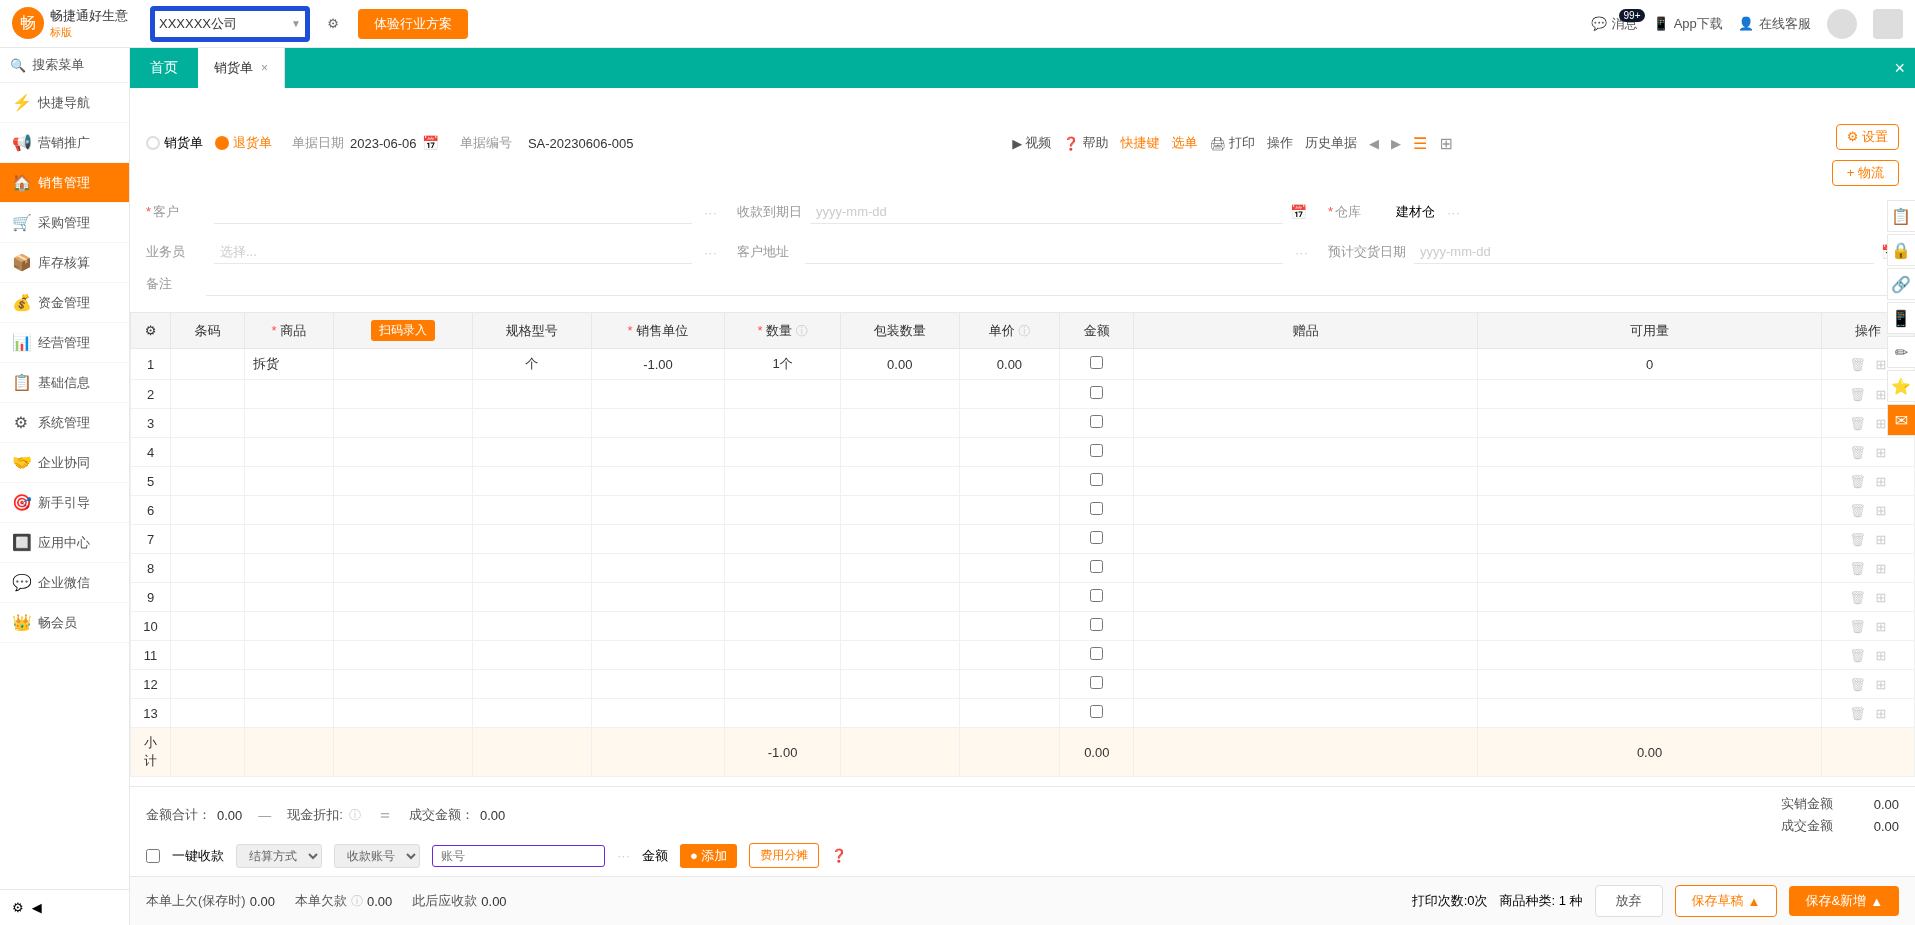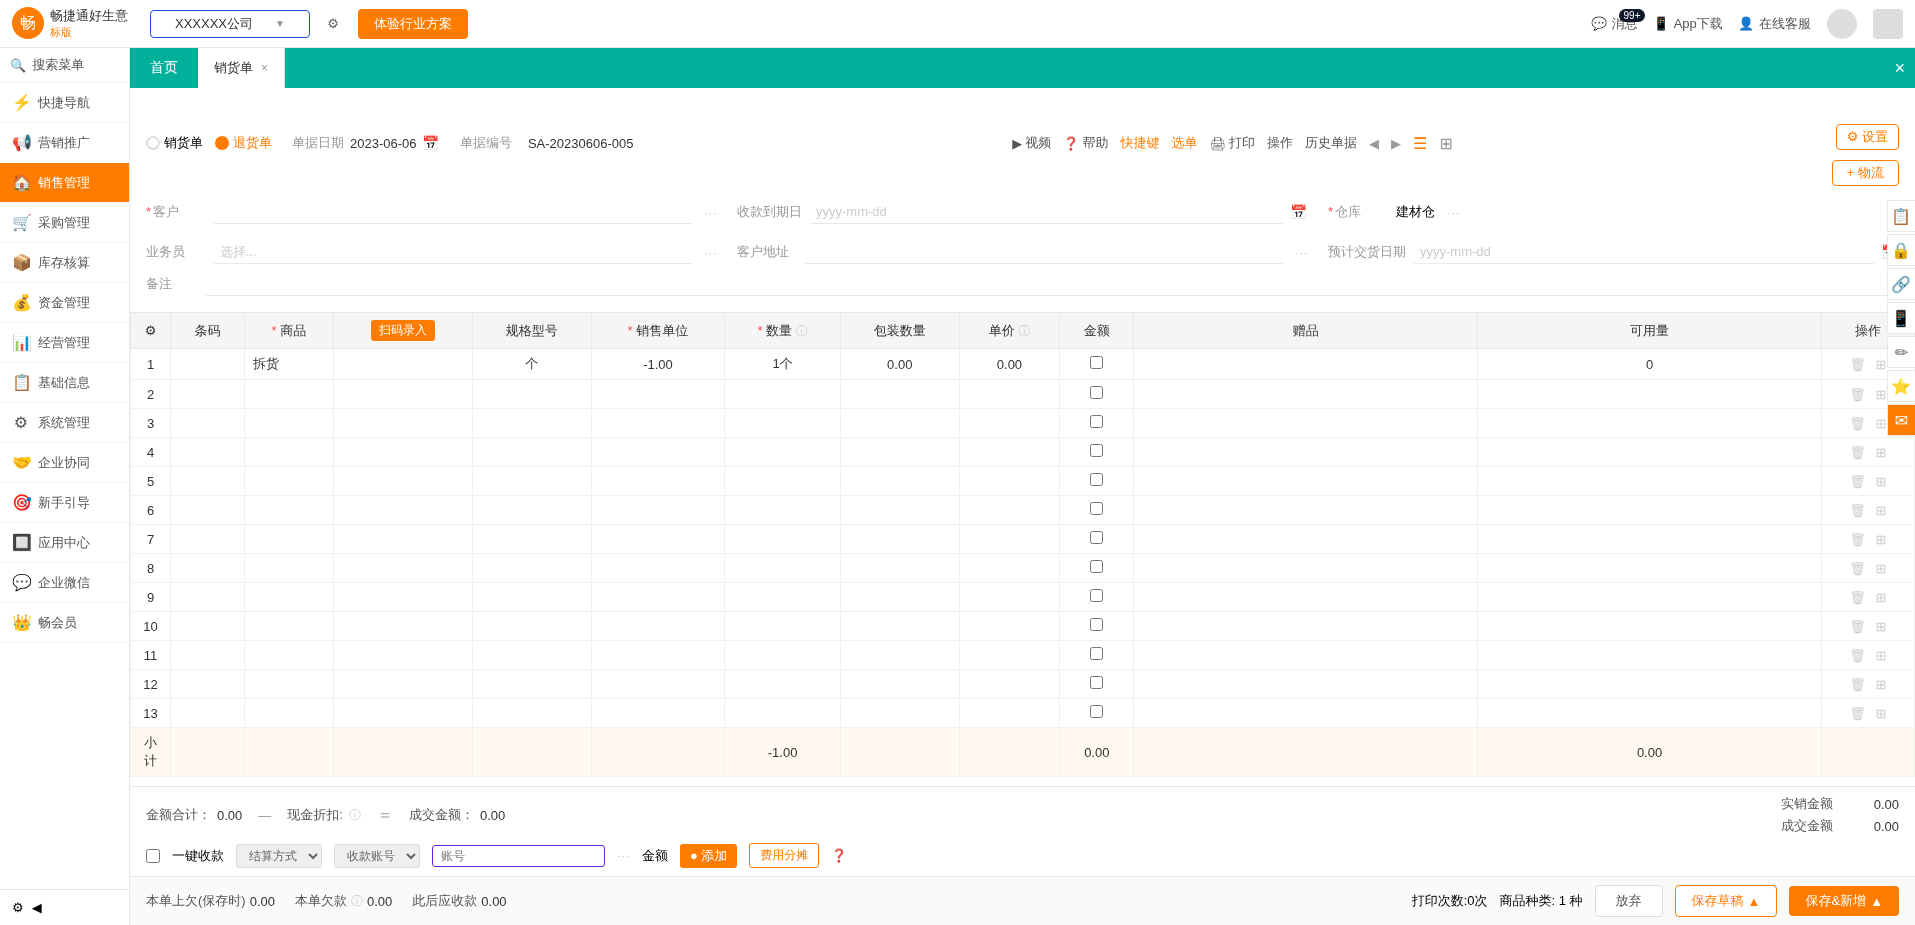--- a/index.html
+++ b/index.html
@@ -19,21 +19,21 @@
       display: flex;
       align-items: center;
       width: 130px;
       flex-shrink: 0;
     }
     .logo-icon {
       width: 32px; height: 32px; background: #ff7c00; border-radius: 50%; display: flex; align-items: center; justify-content: center; color: #fff; font-size: 16px; margin-right: 6px;
     }
     .logo-text { font-size: 12px; color: #333; line-height: 1.4; }
     .company-selector {
-      display: flex; align-items: center; border: 1px solid #1d4ed8; border-radius: 4px; padding: 4px 24px; margin-left: 8px; cursor: pointer; background: #fff; min-width: 160px;
+      display: flex; align-items: center; border: 5px solid #1d4ed8; border-radius: 4px; padding: 4px 4px; margin-left: 8px; cursor: pointer; background: #fff; min-width: 160px;
     }
     .company-name { flex: 1; font-size: 13px; color: #333; }
     .chevron-down { color: #999; font-size: 10px; margin-left: 6px; }
     .gear-btn { width: 30px; height: 30px; display: flex; align-items: center; justify-content: center; margin-left: 8px; color: #666; cursor: pointer; }
     .trial-btn {
       background: #ff7c00; color: #fff; border: none; border-radius: 4px; padding: 6px 16px; font-size: 13px; cursor: pointer; margin-left: 10px;
     }
     .top-right {
       margin-left: auto; display: flex; align-items: center; gap: 16px;
     }

